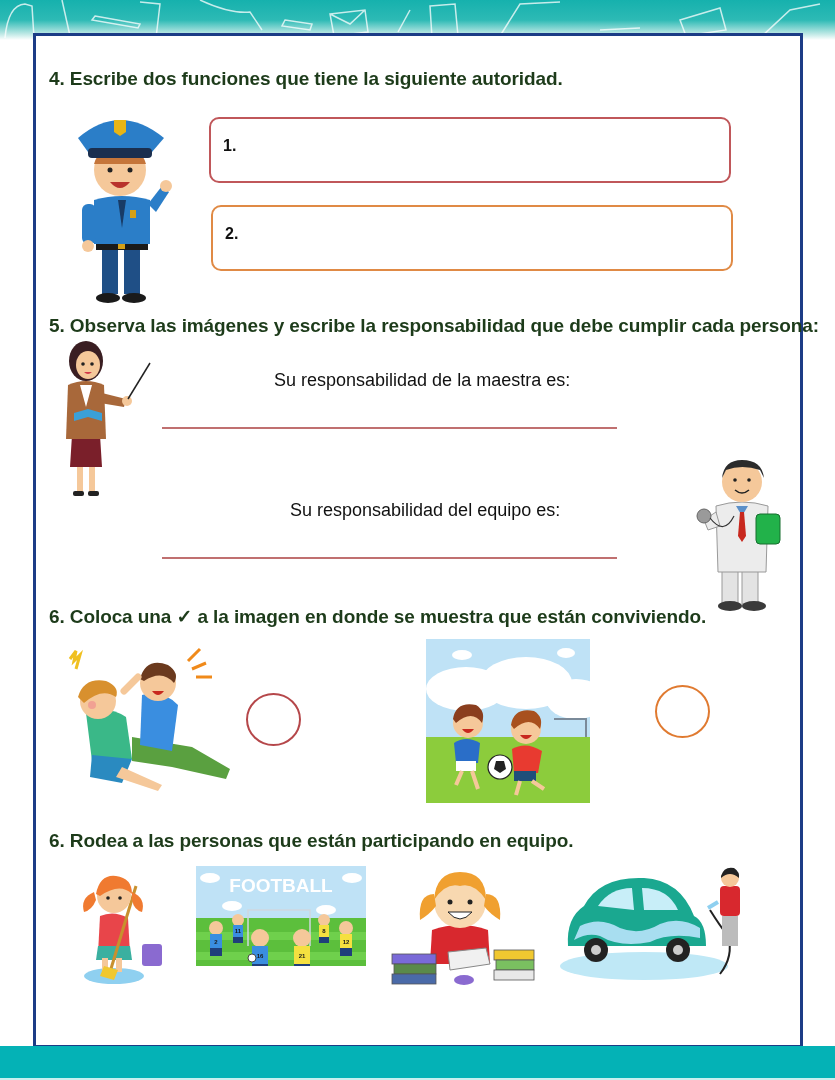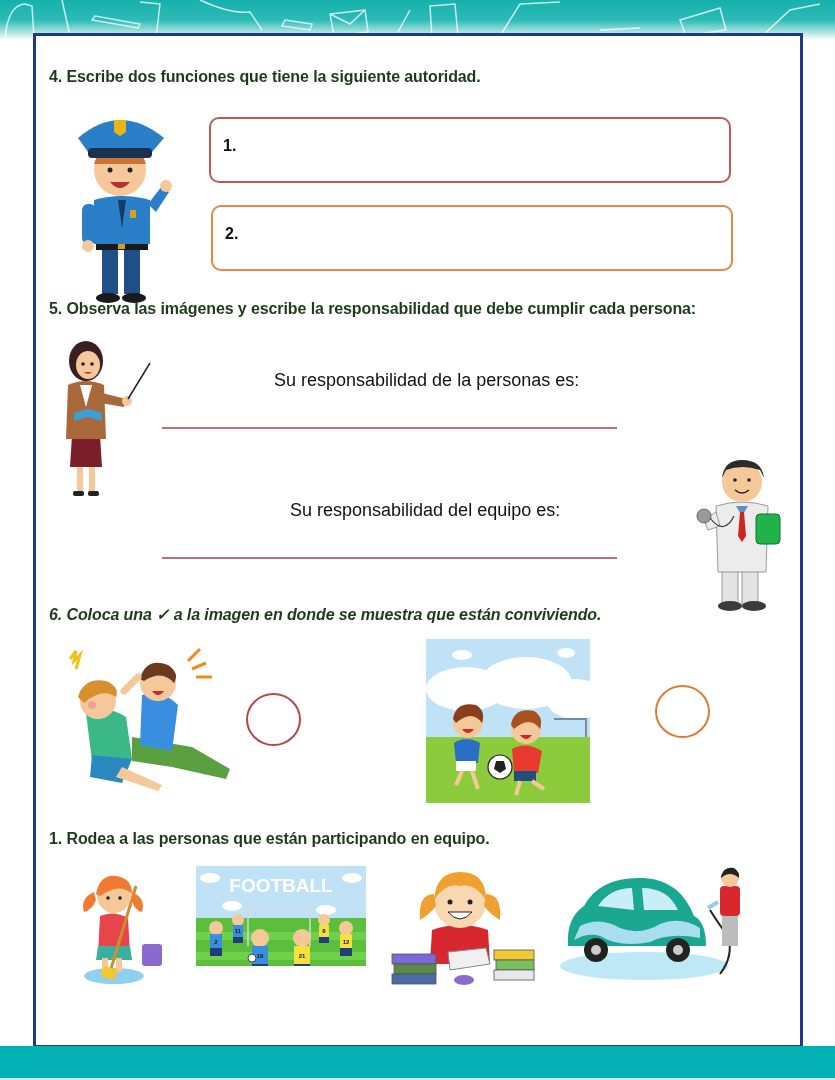--- a/index.html
+++ b/index.html
@@ -2,21 +2,21 @@
 <html><head>
 <meta charset="utf-8">
 <style>
   html, body { margin:0; padding:0; }
   body { width:835px; height:1080px; position:relative; background:#ffffff; overflow:hidden; font-family:"Liberation Sans", sans-serif; }
   .abs { position:absolute; }
   .header-band { left:0; top:0; width:835px; height:40px; background:linear-gradient(180deg,#16b1ad 0%,#2dbab5 50%,#bfe9e6 85%,#ffffff 100%); overflow:hidden; }
   .footer-band { left:0; top:1046px; width:835px; height:32px; background:#04b2b6; }
   .footer-edge { left:0; top:1078px; width:835px; height:2px; background:#c8f0ef; }
   .page-frame { left:33px; top:33px; width:764px; height:1009px; border:3px solid #1c3c86; background:#ffffff; }
-  .q-title { font-weight:bold; font-size:16px; color:#1d3b1a; letter-spacing:-0.1px; white-space:nowrap; }
+  .q-title { font-weight:bold; font-size:19px; color:#1d3b1a; letter-spacing:-0.1px; white-space:nowrap; }
   .answer-box { border-radius:10px; background:#fff; }
   .answer-label { position:absolute; left:12px; top:18px; font-weight:bold; font-size:16px; color:#111; }
   .resp-label { font-size:18px; color:#111; white-space:nowrap; }
   .write-line { height:2px; background:#c07070; }
   .check-circle { border-radius:50%; background:transparent; }
   svg { display:block; }
 </style>
 </head>
 <body>
 
@@ -75,21 +75,21 @@
   </svg>
 </div>
 
 <div class="abs answer-box" style="left:209px;top:117px;width:518px;height:62px;border:2.5px solid #c0575a;">
   <span class="answer-label">1.</span>
 </div>
 <div class="abs answer-box" style="left:211px;top:205px;width:518px;height:62px;border:2.5px solid #e08a45;">
   <span class="answer-label">2.</span>
 </div>
 
-<div class="abs q-title" style="left:49px;top:300px;text-align:center;">5. Observa las imágenes y escribe la responsabilidad que debe cumplir cada persona:</div>
+<div class="abs q-title" style="left:49px;top:315px;text-align:center;">5. Observa las imágenes y escribe la responsabilidad que debe cumplir cada persona:</div>
 
 <div class="abs" style="left:62px;top:337px;">
   <svg width="92" height="162" viewBox="0 0 92 162">
 
     <rect x="15" y="128" width="6" height="28" fill="#f5c89a"></rect>
     <rect x="27" y="128" width="6" height="28" fill="#f5c89a"></rect>
     <rect x="11" y="154" width="11" height="5" rx="2" fill="#222"></rect>
     <rect x="26" y="154" width="11" height="5" rx="2" fill="#222"></rect>
 
     <path d="M10 98 L38 98 L40 130 L8 130 Z" fill="#7a1f2a"></path>
@@ -103,21 +103,21 @@
     <path d="M12 76 L26 72 L40 76 L40 84 L26 80 L12 84 Z" fill="#3aa0d8"></path>
 
     <ellipse cx="24" cy="24" rx="17" ry="20" fill="#3a1e22"></ellipse>
     <ellipse cx="26" cy="28" rx="12" ry="14" fill="#f5c89a"></ellipse>
     <circle cx="21" cy="27" r="1.8" fill="#222"></circle>
     <circle cx="30" cy="27" r="1.8" fill="#222"></circle>
     <path d="M22 35 Q26 39 30 35 Z" fill="#d23a4a"></path>
   </svg>
 </div>
 
-<div class="abs resp-label" style="left:274px;top:370px;">Su responsabilidad de la personas es:</div>
+<div class="abs resp-label" style="left:274px;top:370px;">Su responsabilidad de la maestra es:</div>
 <div class="abs write-line" style="left:162px;top:427px;width:455px;"></div>
 
 <div class="abs resp-label" style="left:290px;top:500px;">Su responsabilidad del equipo es:</div>
 <div class="abs write-line" style="left:162px;top:557px;width:455px;"></div>
 
 <div class="abs" style="left:694px;top:456px;">
   <svg width="96" height="158" viewBox="0 0 96 158">
 
     <rect x="28" y="110" width="16" height="38" fill="#e3e3e3" stroke="#999" stroke-width="1"></rect>
     <rect x="48" y="110" width="16" height="38" fill="#e3e3e3" stroke="#999" stroke-width="1"></rect>
@@ -134,21 +134,21 @@
     <rect x="62" y="58" width="24" height="30" rx="4" fill="#22b24a" stroke="#166e2e"></rect>
 
     <circle cx="48" cy="26" r="20" fill="#f5c89a"></circle>
     <path d="M28 22 Q30 4 48 4 Q68 4 70 22 L66 14 Q48 8 32 14 Z" fill="#2b2b2b"></path>
     <circle cx="41" cy="24" r="1.8" fill="#222"></circle>
     <circle cx="55" cy="24" r="1.8" fill="#222"></circle>
     <path d="M41 34 Q48 40 55 34" fill="none" stroke="#222" stroke-width="1.5"></path>
   </svg>
 </div>
 
-<div class="abs q-title" style="left:49px;top:605px;font-style:italic;">6. Coloca una ✓ a la imagen en donde se muestra que están conviviendo.</div>
+<div class="abs q-title" style="left:49px;top:605px;">6. Coloca una ✓ a la imagen en donde se muestra que están conviviendo.</div>
 
 <div class="abs" style="left:62px;top:647px;">
   <svg width="174" height="146" viewBox="0 0 174 146">
 
     <path d="M8 12 L14 4 L12 14 L18 8 L14 22" fill="none" stroke="#f0c020" stroke-width="3"></path>
     <path d="M126 14 L138 2 M130 22 L144 16 M134 30 L150 30" stroke="#f08a1a" stroke-width="3"></path>
 
     <path d="M70 90 L130 100 L168 122 L164 132 L110 120 L70 114 Z" fill="#5aa040"></path>
     <path d="M80 48 Q100 42 116 58 L110 104 L78 98 Z" fill="#3a8ee0"></path>
     <circle cx="96" cy="36" r="18" fill="#f5c89a"></circle>
@@ -192,21 +192,21 @@
     <path d="M85 86 Q88 68 108 72 Q118 78 114 90 Q104 76 88 90 Z" fill="#a8501e"></path>
     <path d="M94 96 Q100 104 106 96 Z" fill="#c8281e"></path>
 
     <circle cx="74" cy="128" r="12" fill="#ffffff" stroke="#222" stroke-width="1.2"></circle>
     <path d="M70 122 L78 122 L80 130 L74 134 L68 130 Z" fill="#222"></path>
   </svg>
 </div>
 
 <div class="abs check-circle" style="left:655px;top:685px;width:51px;height:49px;border:2.5px solid #e07a30;"></div>
 
-<div class="abs q-title" style="left:49px;top:830px;">1. Rodea a las personas que están participando en equipo.</div>
+<div class="abs q-title" style="left:49px;top:830px;">6. Rodea a las personas que están participando en equipo.</div>
 
 <div class="abs" style="left:74px;top:866px;">
   <svg width="100" height="122" viewBox="0 0 100 122">
     <ellipse cx="40" cy="110" rx="30" ry="8" fill="#8fd0f0"></ellipse>
     <path d="M26 50 Q40 44 54 52 L56 88 L24 88 Z" fill="#e8454a"></path>
     <path d="M24 80 L56 80 L58 94 L22 94 Z" fill="#3ab0a0"></path>
     <rect x="28" y="92" width="6" height="14" fill="#f5c89a"></rect>
     <rect x="42" y="92" width="6" height="14" fill="#f5c89a"></rect>
     <line x1="62" y1="20" x2="36" y2="106" stroke="#c8902e" stroke-width="3"></line>
     <path d="M30 100 L44 104 L40 114 L26 110 Z" fill="#f0c830"></path>

